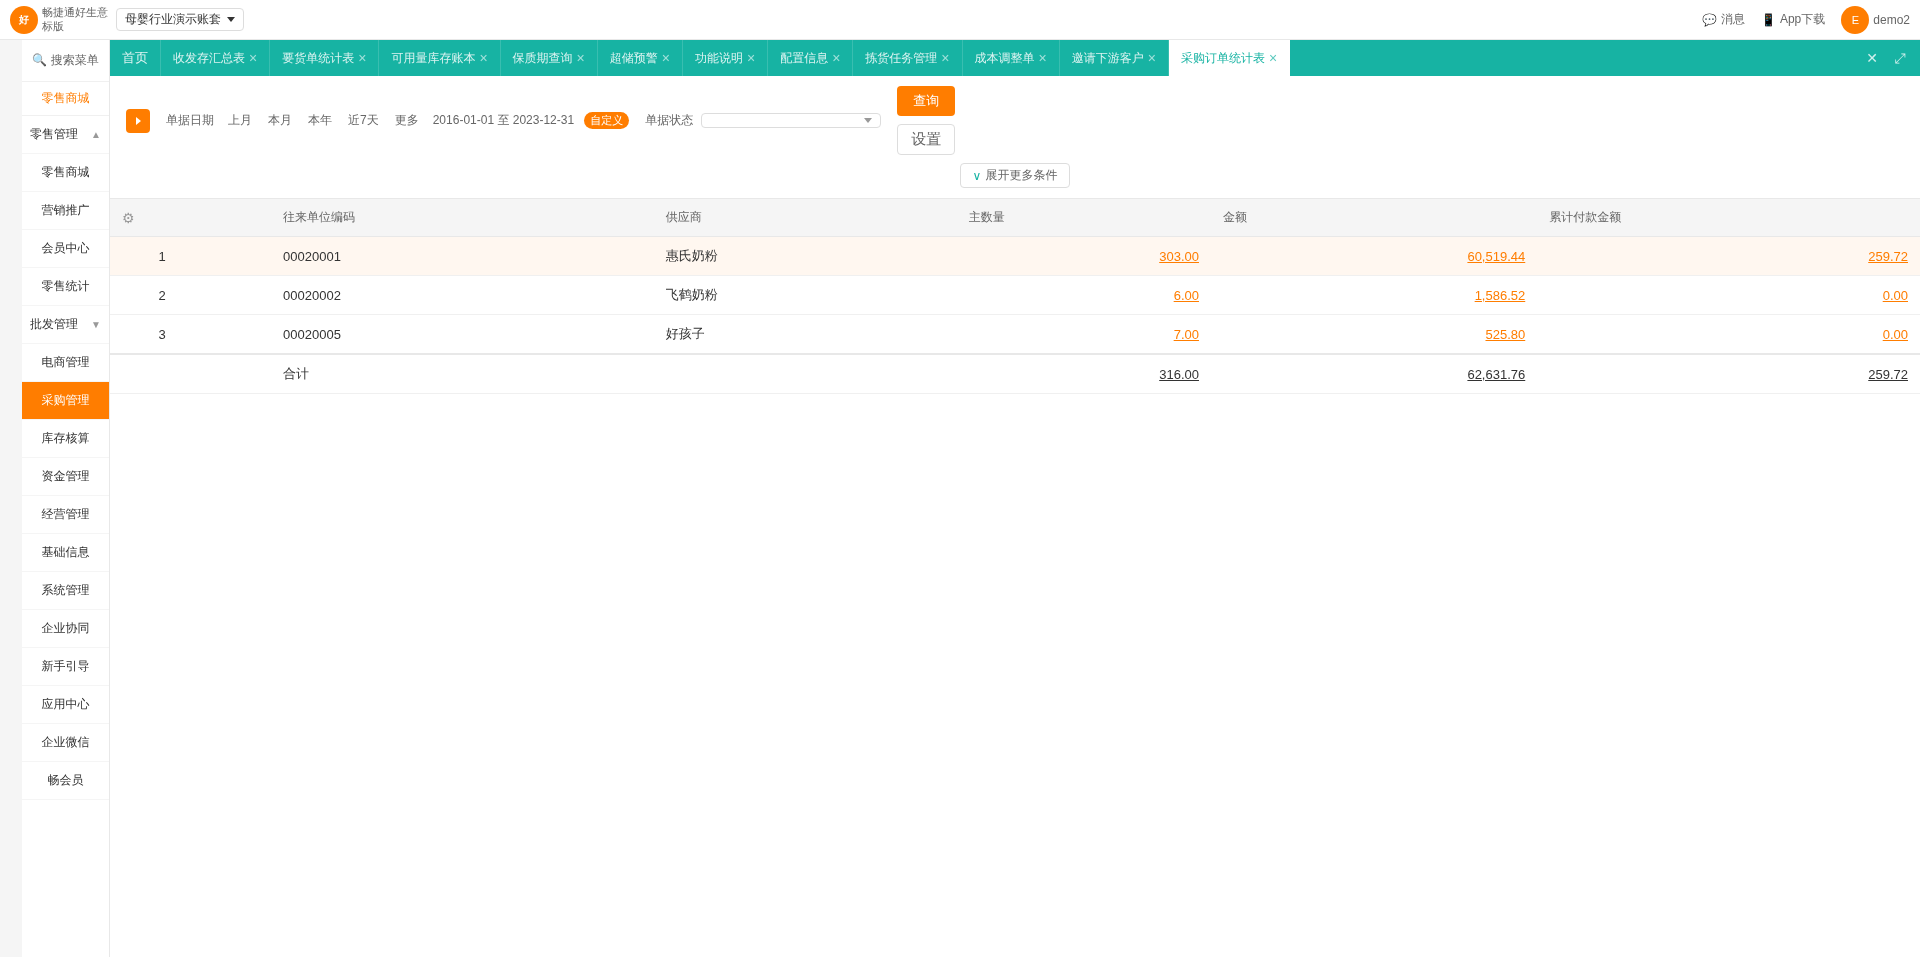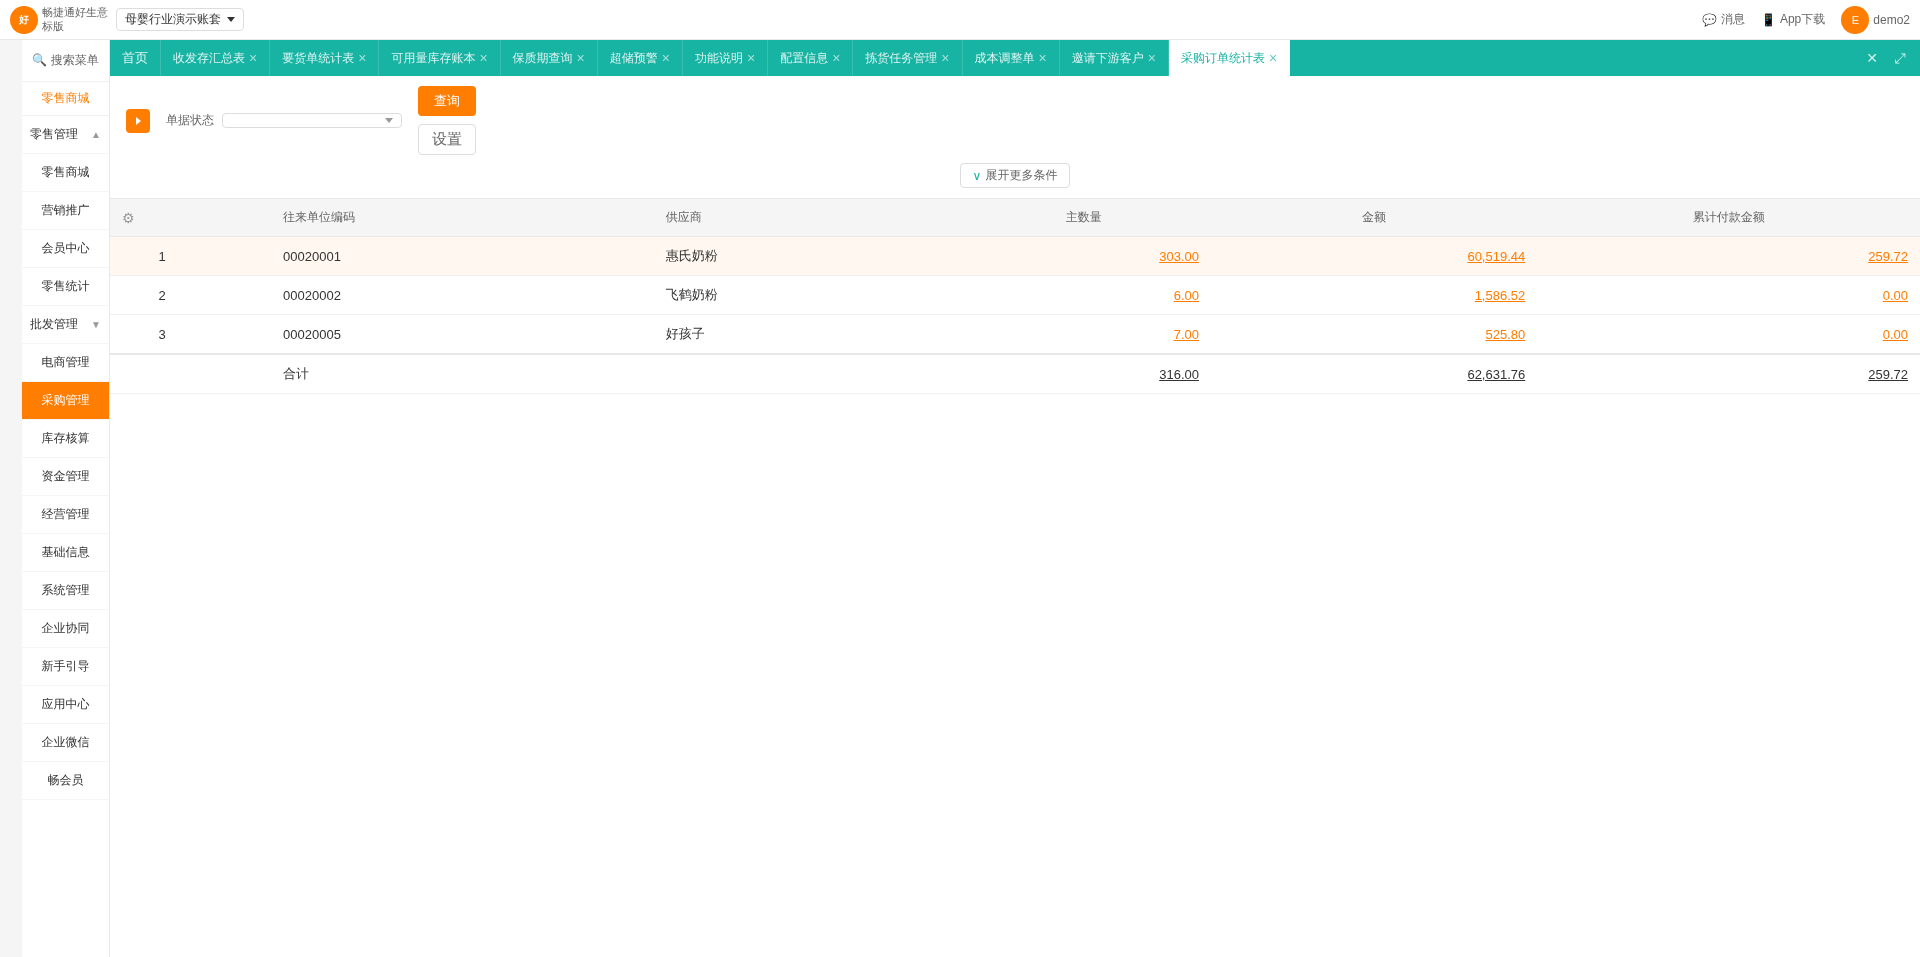--- a/index.html
+++ b/index.html
@@ -61,21 +61,21 @@
     .filter-select-wide { min-width: 300px; }
     .expand-more { display: flex; align-items: center; justify-content: center; margin-top: 8px; }
     .expand-more-btn { display: flex; align-items: center; gap: 4px; font-size: 12px; color: #666; cursor: pointer; border: 1px solid #ddd; border-radius: 4px; padding: 3px 12px; background: #fff; }
     .btn-query { background: #ff7d00; color: #fff; border: none; border-radius: 4px; padding: 6px 16px; font-size: 13px; cursor: pointer; }
     .btn-settings { background: #fff; color: #666; border: 1px solid #ddd; border-radius: 4px; padding: 5px 12px; font-size: 15px; cursor: pointer; margin-top: 4px; }
 
     
     .table-area { flex: 1; background: #fff; margin: 0; padding: 0; overflow: auto; }
     .data-table { width: 100%; border-collapse: collapse; }
     .data-table th { background: #f5f5f5; padding: 10px 12px; font-size: 12px; color: #666; font-weight: 500; text-align: left; border-bottom: 1px solid #e8e8e8; white-space: nowrap; }
-    .data-table th.number-col { text-align: center; }
+    .data-table th.number-col { text-align: left; }
     .data-table td { padding: 10px 12px; font-size: 13px; color: #333; border-bottom: 1px solid #f0f0f0; }
     .data-table td.number-val { text-align: right; color: #ff7d00; text-decoration: underline; cursor: pointer; }
     .data-table tr:nth-child(odd) { background: #fff; }
     .data-table tr.row-highlight { background: #fff7f0; }
     .settings-col { width: 36px; text-align: center; }
     .settings-icon { color: #999; cursor: pointer; font-size: 14px; }
     .row-num { color: #999; }
 
     
     .table-footer { background: #fff7f0; border-top: 2px solid #e8e8e8; }
@@ -245,20 +245,32 @@
       </div>
     </div>
 
     <div class="content-area">
 
 
       <div class="filter-area">
         <div class="filter-row">
           <div class="filter-toggle">
             <span class="chevron-right"></span>
+          </div>
+          <div class="filter-group">
+            <span class="filter-label">单据日期</span>
+            <div class="date-shortcuts">
+              <span class="date-shortcut">上月</span>
+              <span class="date-shortcut">本月</span>
+              <span class="date-shortcut">本年</span>
+              <span class="date-shortcut">近7天</span>
+              <span class="date-shortcut">更多</span>
+            </div>
+            <span class="date-range">2016-01-01 至 2023-12-31</span>
+            <span class="custom-badge">自定义</span>
           </div>
           <div class="filter-group">
             <span class="filter-label">单据状态</span>
             <div class="filter-select">
               <span></span>
               <span class="down-arrow"></span>
             </div>
           </div>
           <div style="display:flex; flex-direction:column; gap:4px; flex-shrink:0;">
             <button class="btn-query">查询</button>

